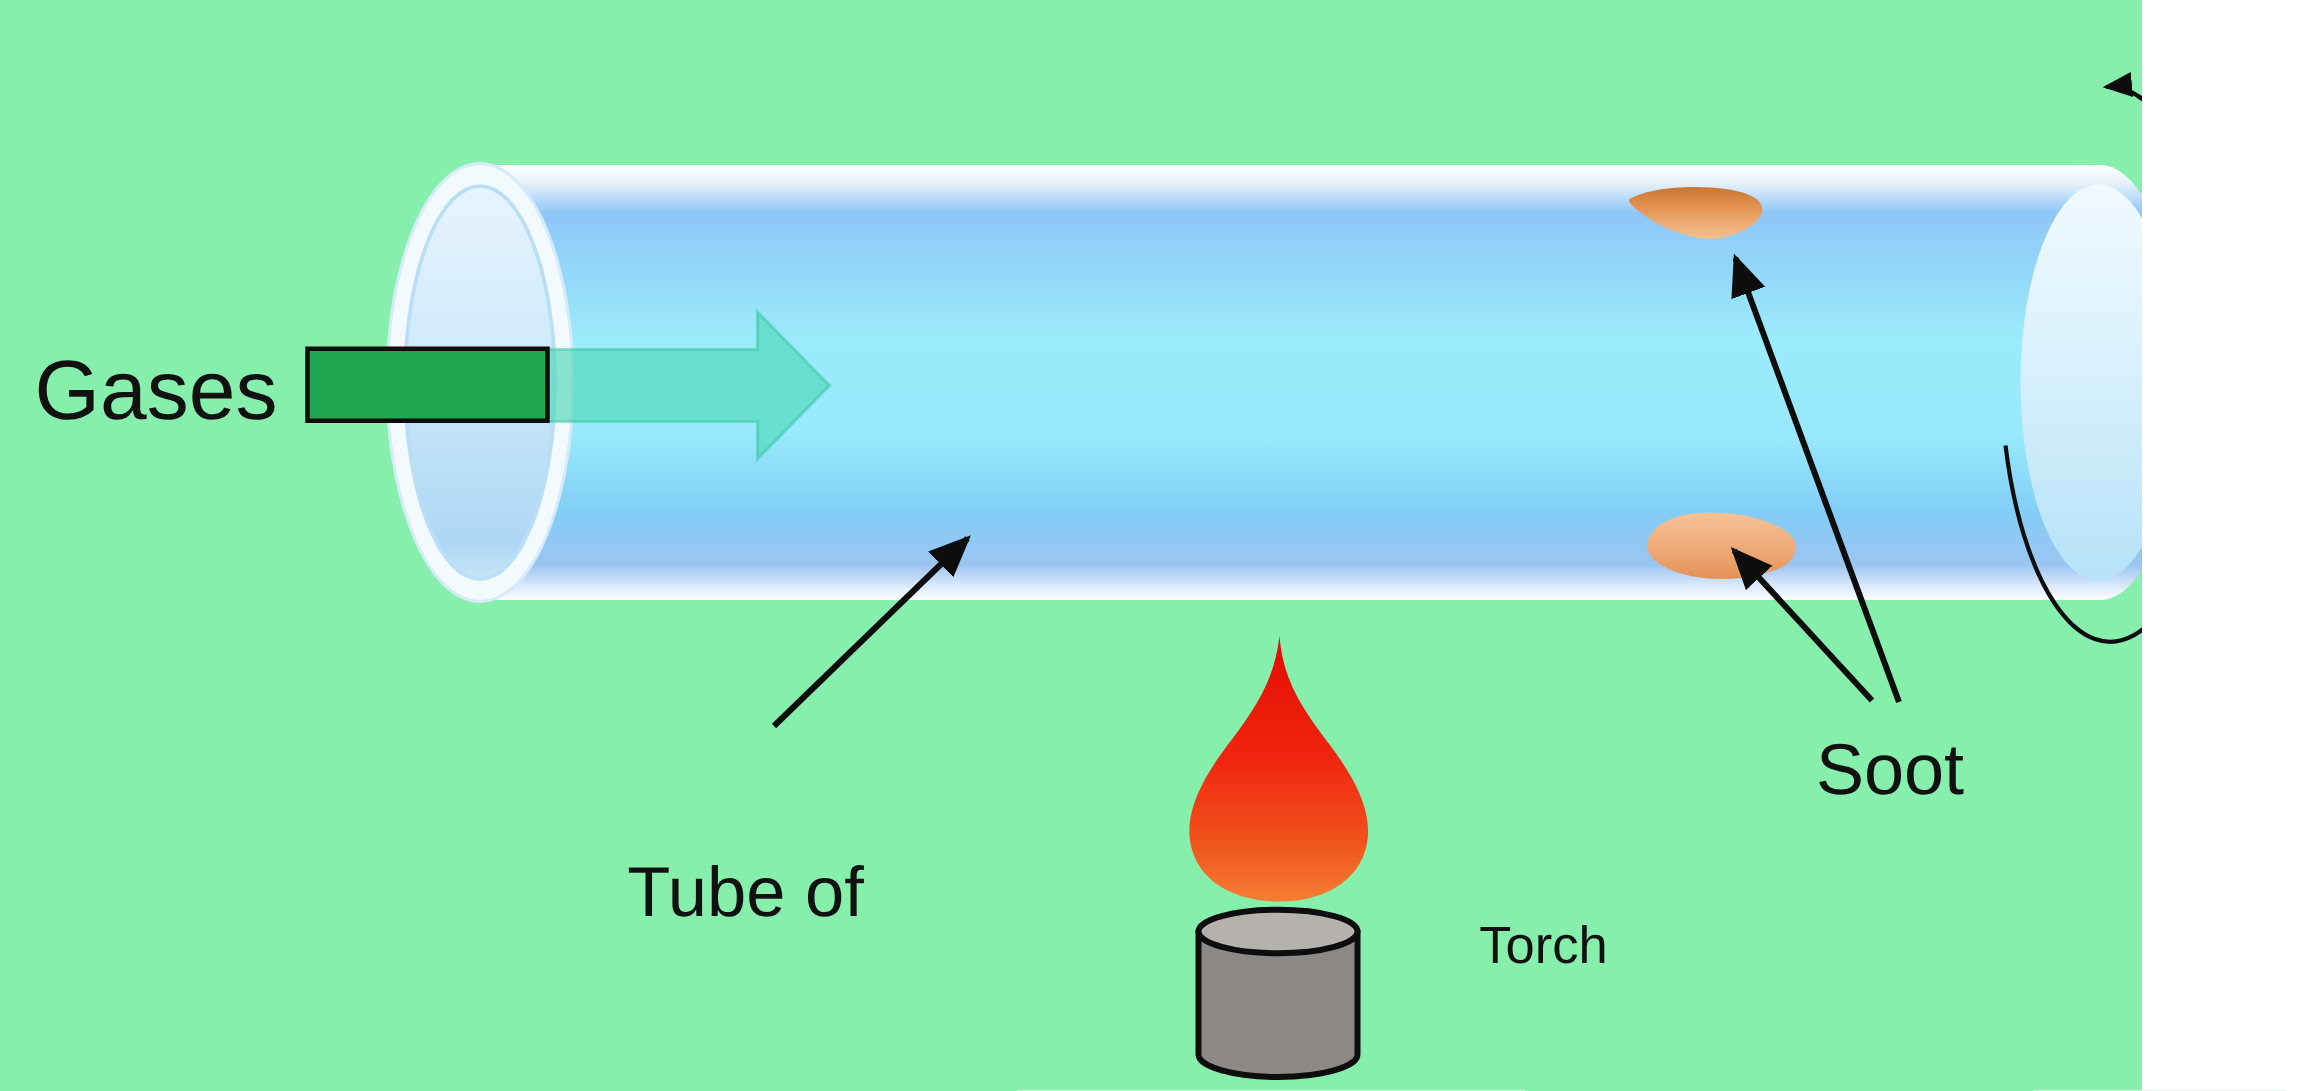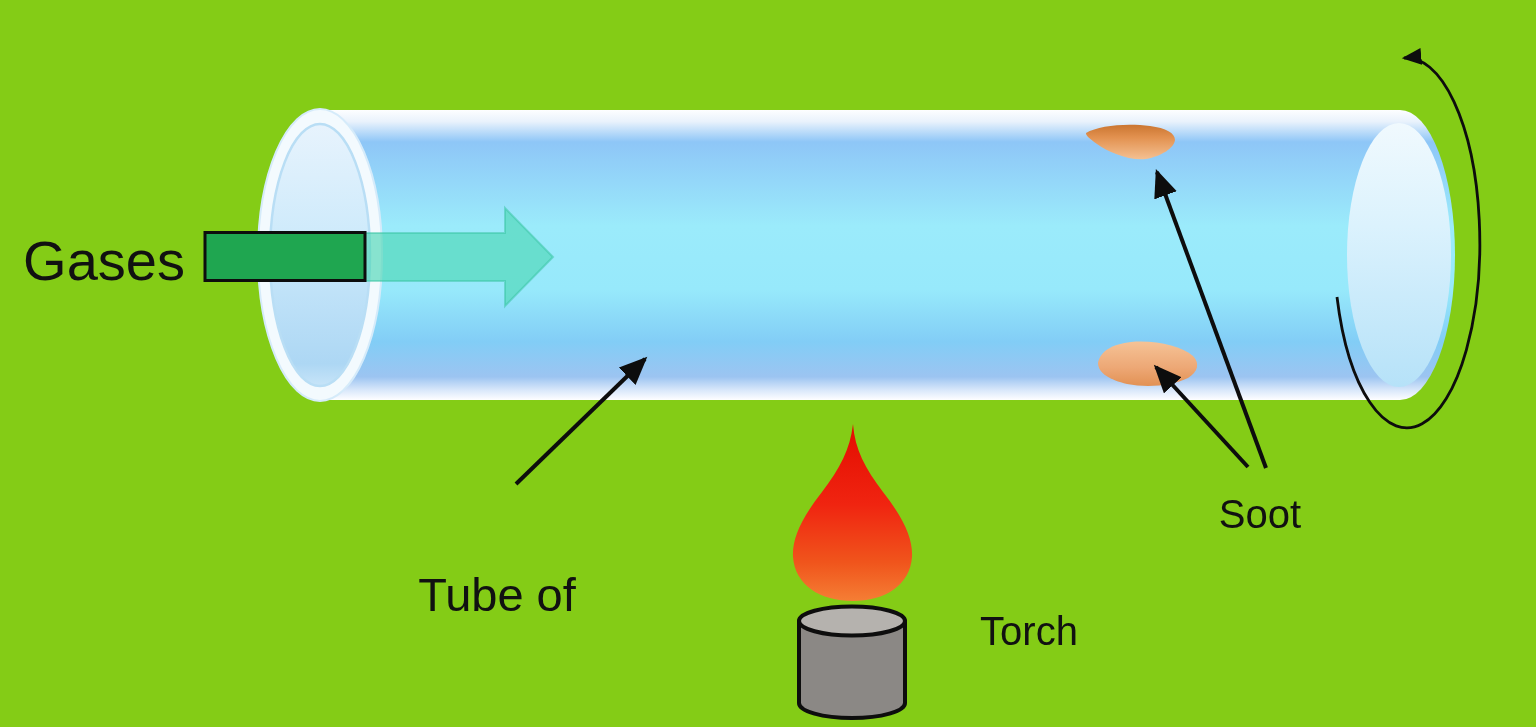--- a/index.html
+++ b/index.html
@@ -1,24 +1,24 @@
 <!DOCTYPE html>
 <html><head>
 <meta charset="utf-8">
 <style>
   html,body{margin:0;padding:0;background:#ffffff;}
-  #stage{position:relative;width:1536px;height:727px;background:#84cc16;overflow:hidden;
+  #stage{position:relative;width:1428px;height:727px;background:#86efac;overflow:hidden;
          font-family:"Liberation Sans",sans-serif;}
   #diagram-svg{position:absolute;left:0;top:0;width:1536px;height:727px;}
   .lbl{position:absolute;transform:translate(-50%,-50%);color:#111111;white-space:nowrap;
        font-family:"Liberation Sans",sans-serif;}
   .lbl-gases{font-size:56px;}
   .lbl-tube{font-size:47px;line-height:63px;text-align:center;}
-  .lbl-torch{font-size:40px;}
-  .lbl-soot{font-size:40px;}
+  .lbl-torch{font-size:35px;}
+  .lbl-soot{font-size:48px;}
 </style>
 </head>
 <body>
 
 <div id="stage">
 
   <svg id="diagram-svg" viewBox="0 0 1536 727" xmlns="http://www.w3.org/2000/svg">
     <defs>
       <linearGradient id="tubeGrad" gradientUnits="userSpaceOnUse" x1="0" y1="110" x2="0" y2="400">
         <stop offset="0" stop-color="#fdfeff"></stop>

